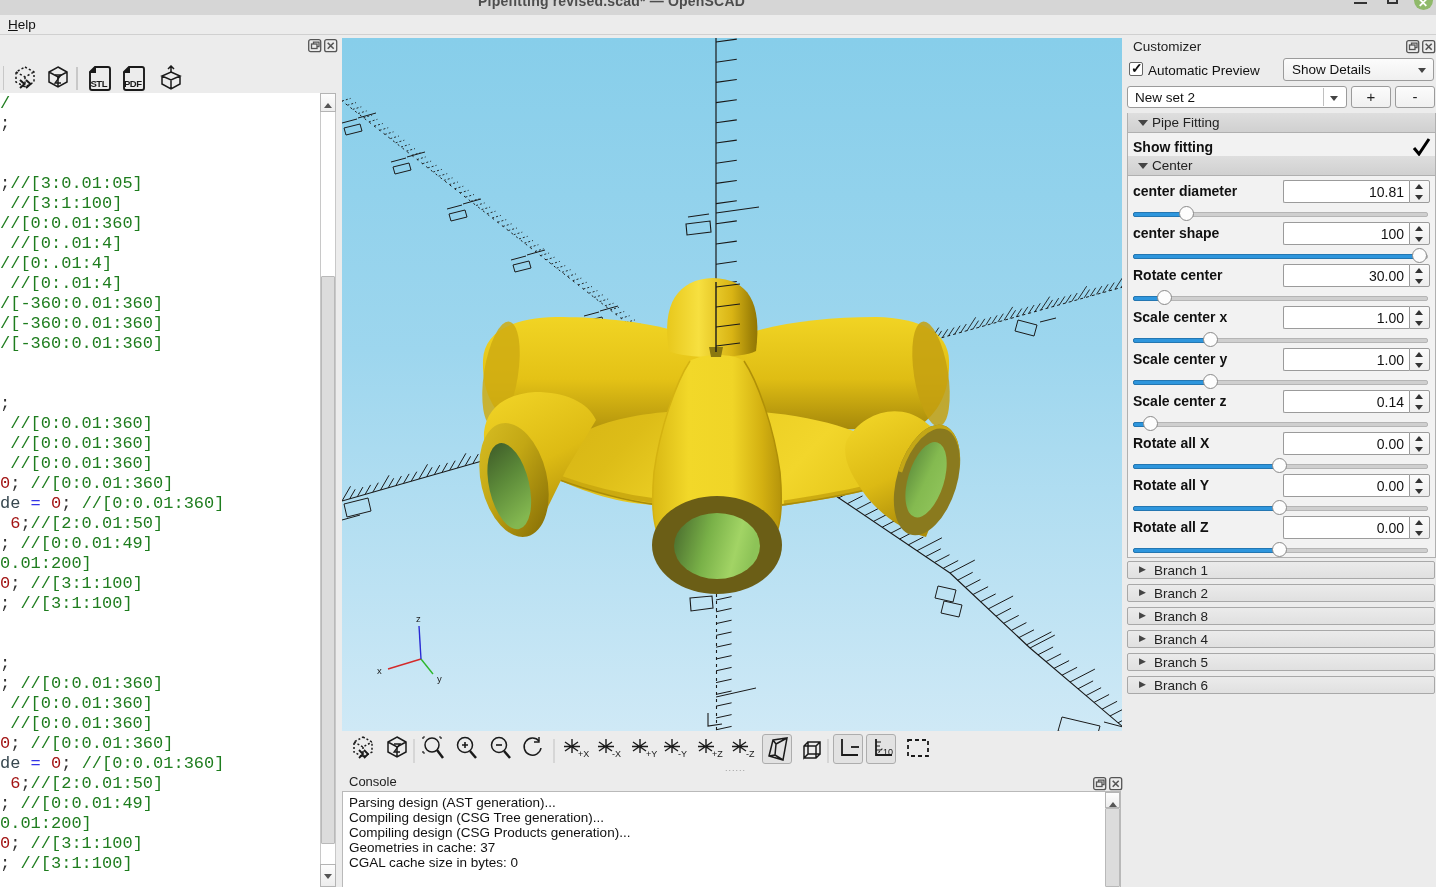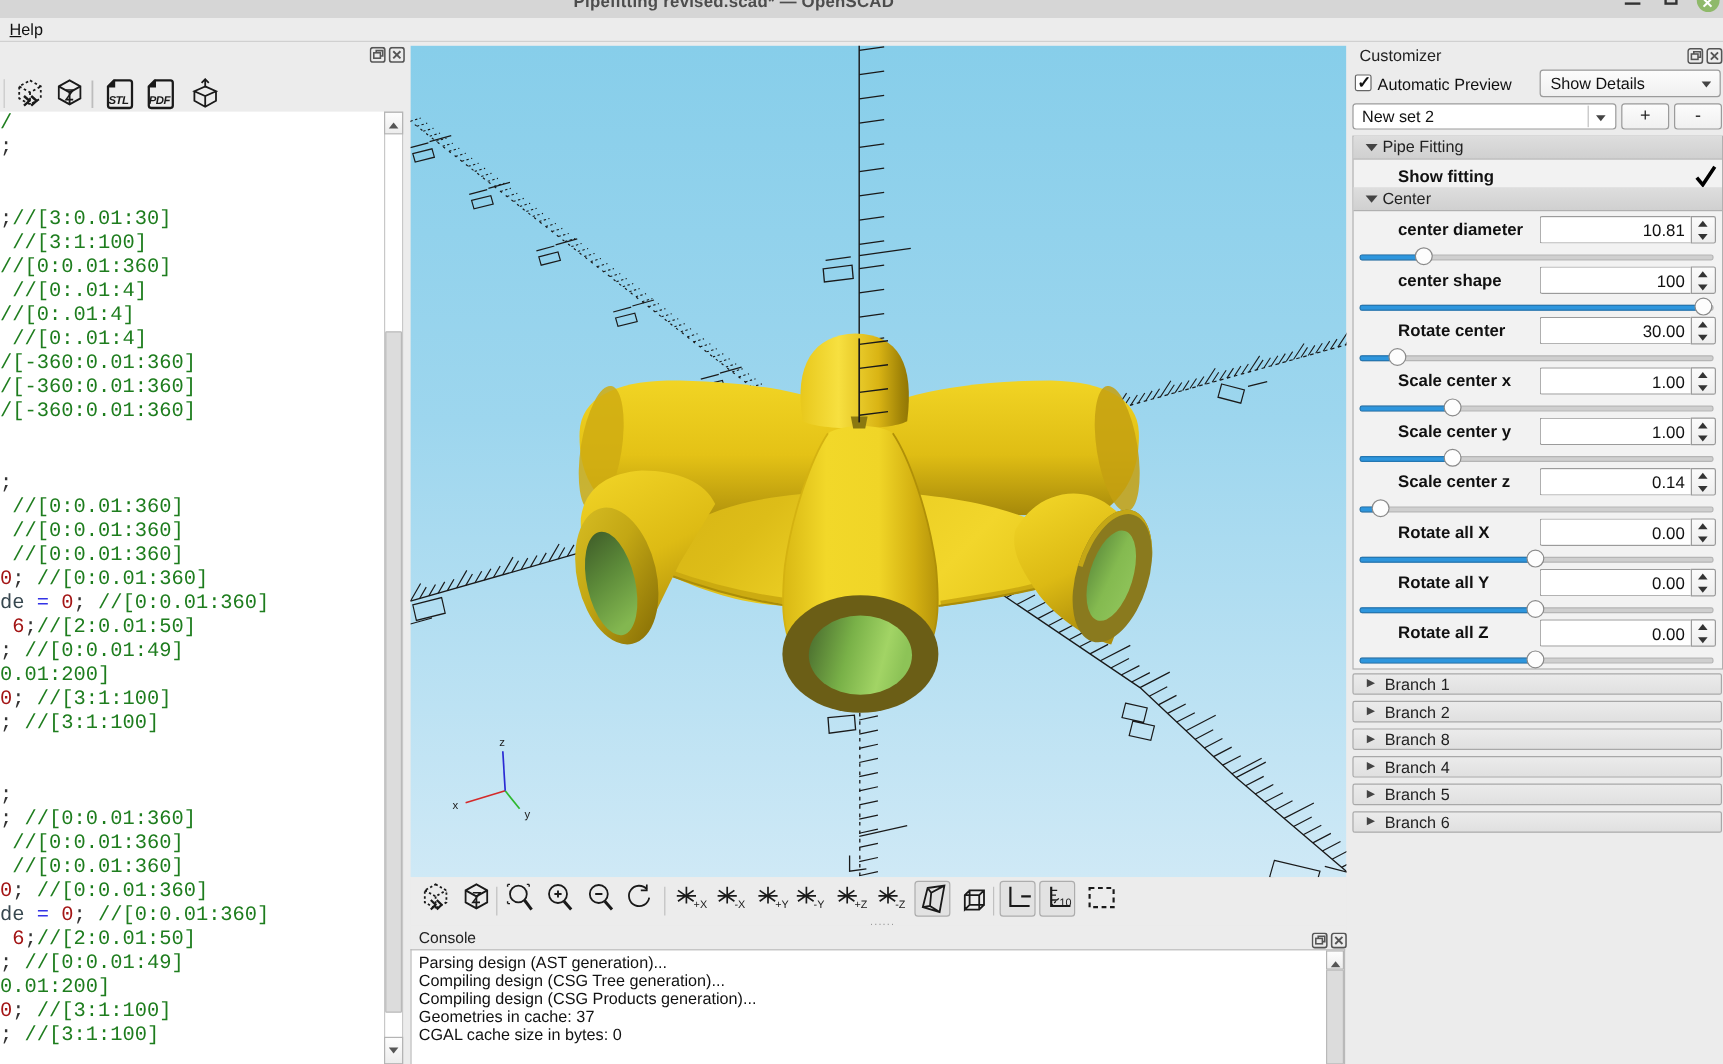--- a/index.html
+++ b/index.html
@@ -11,21 +11,21 @@
 #title .mn { position:absolute; left:1354px; top:2px; width:13px; height:2px; background:#333; }
 #title .mx { position:absolute; left:1387px; top:-6px; width:11px; height:10px; border:2px solid #333; background:transparent; }
 #title .cl { position:absolute; left:1414px; top:-9px; width:19px; height:19px; border-radius:50%; background:#8fb96a; }
 #title .cl:before { content:"\2715"; position:absolute; left:4px; top:2px; color:#fff; font-size:12px; font-weight:bold; }
 #menubar { left:0; top:15px; width:1436px; height:20px; background:#ececec; border-bottom:1px solid #d0d0d0; }
 #menubar span { position:absolute; left:8px; top:2px; font-size:13.5px; color:#111; }
 #menubar u { text-decoration:underline; }
 
 
 #edpanel { left:0; top:35px; width:342px; height:852px; background:#ececec; }
-#edtoolbar { position:absolute; left:0; top:28px; width:360px; height:58px;font-style:italic; }
+#edtoolbar { position:absolute; left:0; top:28px; width:360px; height:58px; }
 #edcode { position:absolute; left:0; top:58px; width:320px; height:794px; background:#fff; font-family:"Liberation Mono",monospace; font-size:17px; overflow:hidden; padding-top:1px; }
 .cl { height:20px; line-height:20px; white-space:pre; }
 
 .sbv { position:absolute; background:#fff; border:1px solid #c8c8c8; }
 .sbtn { position:absolute; background:linear-gradient(#fdfdfd,#ededed); border:1px solid #b4b4b4; text-align:center; color:#555; }
 .sthumb { position:absolute; background:#dcdcdc; border:1px solid #b9b9b9; border-radius:1px; }
 .tri-up { width:0;height:0;border-left:4px solid transparent;border-right:4px solid transparent;border-bottom:5px solid #555; display:inline-block; }
 .tri-dn { width:0;height:0;border-left:4px solid transparent;border-right:4px solid transparent;border-top:5px solid #555; display:inline-block; }
 
 
@@ -46,21 +46,21 @@
 #cust .hdrtxt { position:absolute; left:6px; top:4px; font-size:13.5px; color:#222; }
 .cb { position:absolute; width:14px; height:14px; background:#fff; border:1px solid #666; border-radius:2px; }
 .cb:before { content:"\2713"; position:absolute; left:1px; top:-3px; font-size:14px; font-weight:bold; color:#111; }
 .combo { position:absolute; border:1px solid #9b9b9b; border-radius:3px; background:linear-gradient(#fcfcfc,#f0f0f0); font-size:13.5px; color:#111; }
 .combo .ar { position:absolute; right:7px; top:9px; width:0; height:0; border-left:4px solid transparent; border-right:4px solid transparent; border-top:5px solid #444; }
 .btn { position:absolute; border:1px solid #9b9b9b; border-radius:3px; background:linear-gradient(#fcfcfc,#f0f0f0); text-align:center; font-size:15px; color:#222; }
 .grpbox { position:absolute; left:0; width:309px; border:1px solid #b0b0b0; background:#f2f2f2; }
 .ghdr { position:absolute; left:0; width:307px; height:20px; background:linear-gradient(#dedede,#d0d0d0); border-bottom:1px solid #b0b0b0; }
 .ghdr .gt { position:absolute; left:24px; top:2px; font-size:13.5px; color:#222; }
 .ghdr .dtri { position:absolute; left:10px; top:7px; width:0; height:0; border-left:5px solid transparent; border-right:5px solid transparent; border-top:6px solid #444; }
-.plabel { position:absolute; font-size:14px; font-weight:bold; color:#111; white-space:nowrap;margin-left:32px; }
+.plabel { position:absolute; font-size:14px; font-weight:bold; color:#111; white-space:nowrap; }
 .spin { position:absolute; width:126px; height:23px; background:#fff; border:1px solid #9b9b9b; border-right:none; border-radius:2px 0 0 2px;text-align:right; }
 .spin span { position:absolute; right:5px; top:3px; font-size:14px; color:#111; }
 .spinarr { position:absolute; width:21px; height:23px; border:1px solid #9b9b9b; border-radius:0 2px 2px 0; background:linear-gradient(#fbfbfb,#eee); }
 .sa { position:relative; height:11px; }
 .sa .up { position:absolute; left:5px; top:3px; width:0; height:0; border-left:4px solid transparent; border-right:4px solid transparent; border-bottom:5px solid #333; }
 .sa .dn { position:absolute; left:5px; top:3px; width:0; height:0; border-left:4px solid transparent; border-right:4px solid transparent; border-top:5px solid #333; }
 .groove { position:absolute; height:5px; background:#cfcfcf; border:1px solid #b5b5b5; border-radius:2px; }
 .gfill { position:absolute; height:5px; background:#2e96dd; border:1px solid #2477b2; border-radius:2px; }
 .thumb { position:absolute; width:15px; height:15px; border-radius:50%; background:#fdfdfd; border:1px solid #8a8a8a; }
 .branch { position:absolute; left:0px; width:308px; height:18px; border:1px solid #a8a8a8; border-radius:2px; background:linear-gradient(#ebebeb,#e0e0e0); }
@@ -114,21 +114,21 @@
         <path d="M12 7 L21 11 L12 15 L3 11 Z M3 11 L3 19 L12 24 L21 19 L21 11 M12 15 L12 24"></path>
         <path d="M12 1 v7 M9 4 l3 -3 l3 3"></path>
       </g>
     </svg>
   </div>
   <div id="edcode">
 <div class="cl"><span style="color:#1e7d1e">/</span></div>
 <div class="cl"><span style="color:#333333">;</span></div>
 <div class="cl"></div>
 <div class="cl"></div>
-<div class="cl"><span style="color:#333333">;</span><span style="color:#1e7d1e">//[3:0.01:30]</span></div>
+<div class="cl"><span style="color:#333333">;</span><span style="color:#1e7d1e">//[3:0.01:05]</span></div>
 <div class="cl"><span style="color:#333333"> </span><span style="color:#1e7d1e">//[3:1:100]</span></div>
 <div class="cl"><span style="color:#1e7d1e">//[0:0.01:360]</span></div>
 <div class="cl"><span style="color:#333333"> </span><span style="color:#1e7d1e">//[0:.01:4]</span></div>
 <div class="cl"><span style="color:#1e7d1e">//[0:.01:4]</span></div>
 <div class="cl"><span style="color:#333333"> </span><span style="color:#1e7d1e">//[0:.01:4]</span></div>
 <div class="cl"><span style="color:#1e7d1e">/[-360:0.01:360]</span></div>
 <div class="cl"><span style="color:#1e7d1e">/[-360:0.01:360]</span></div>
 <div class="cl"><span style="color:#1e7d1e">/[-360:0.01:360]</span></div>
 <div class="cl"></div>
 <div class="cl"></div>

